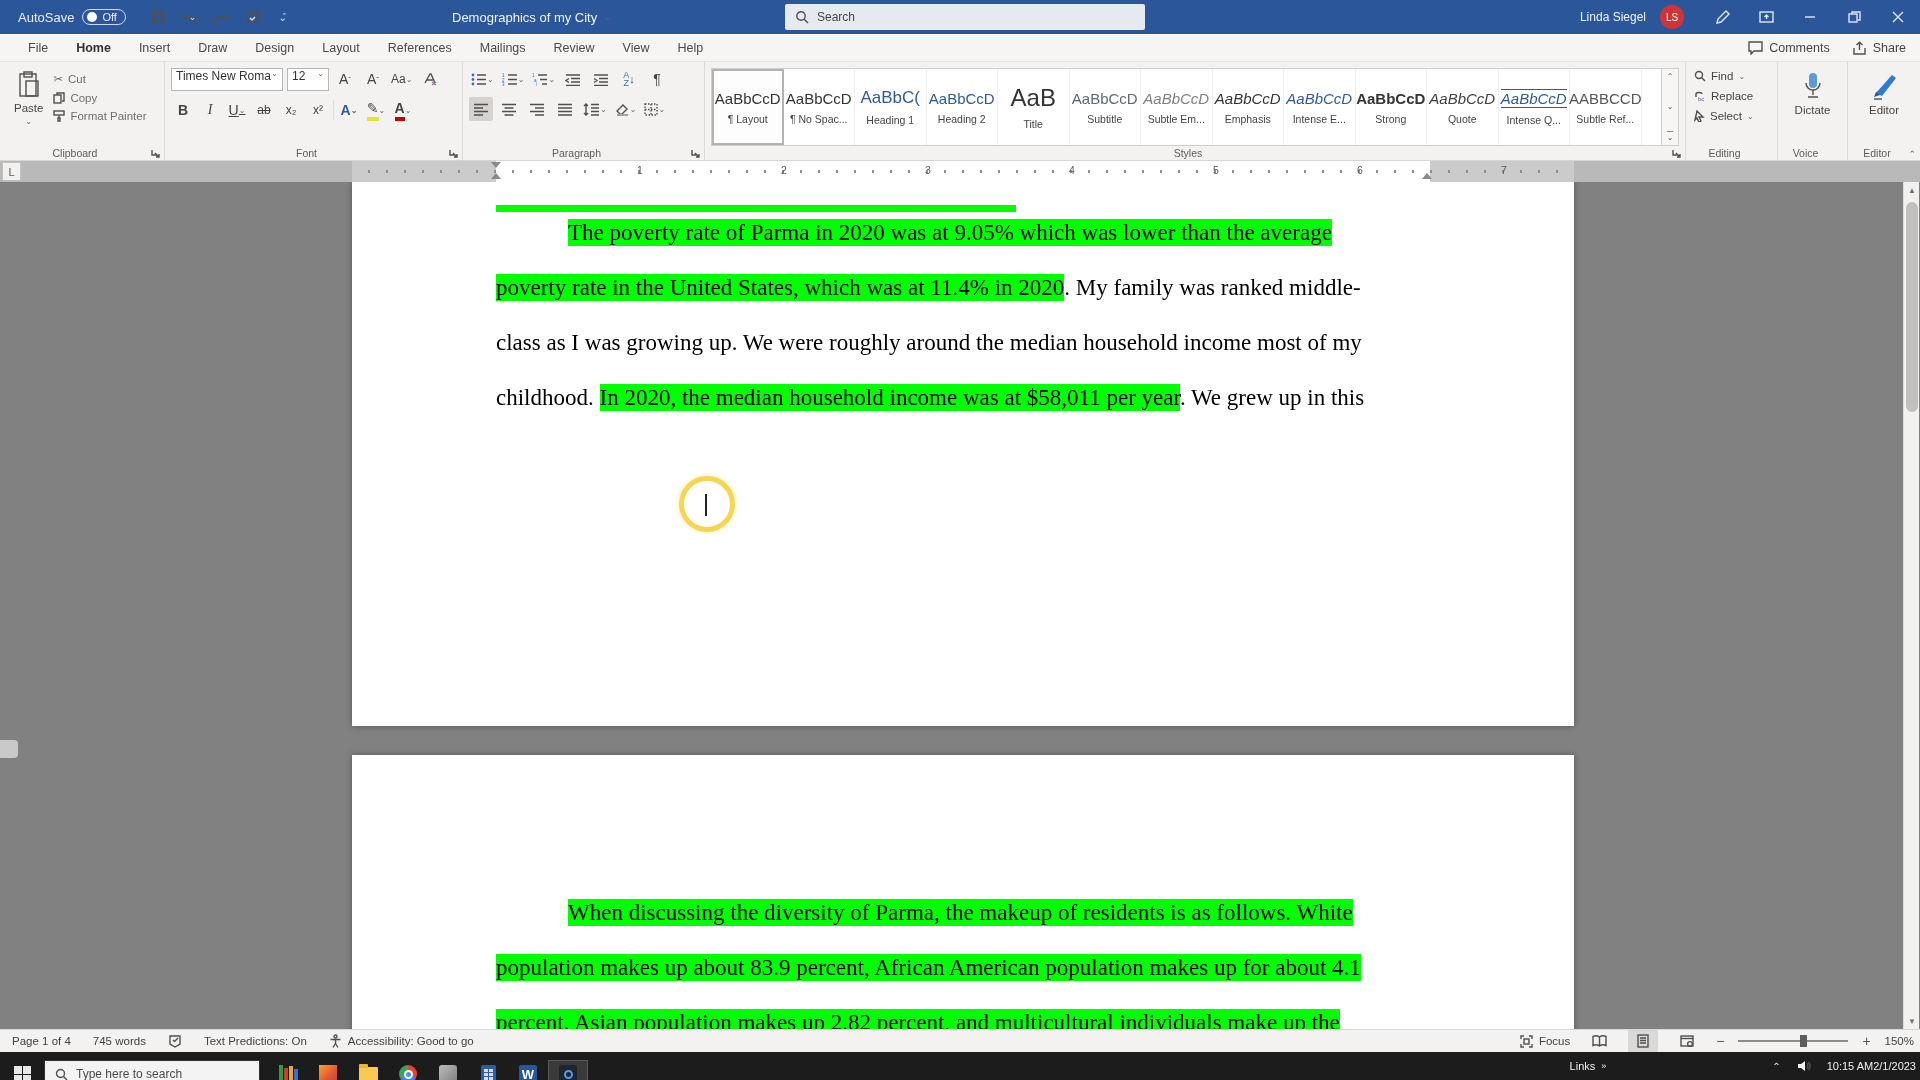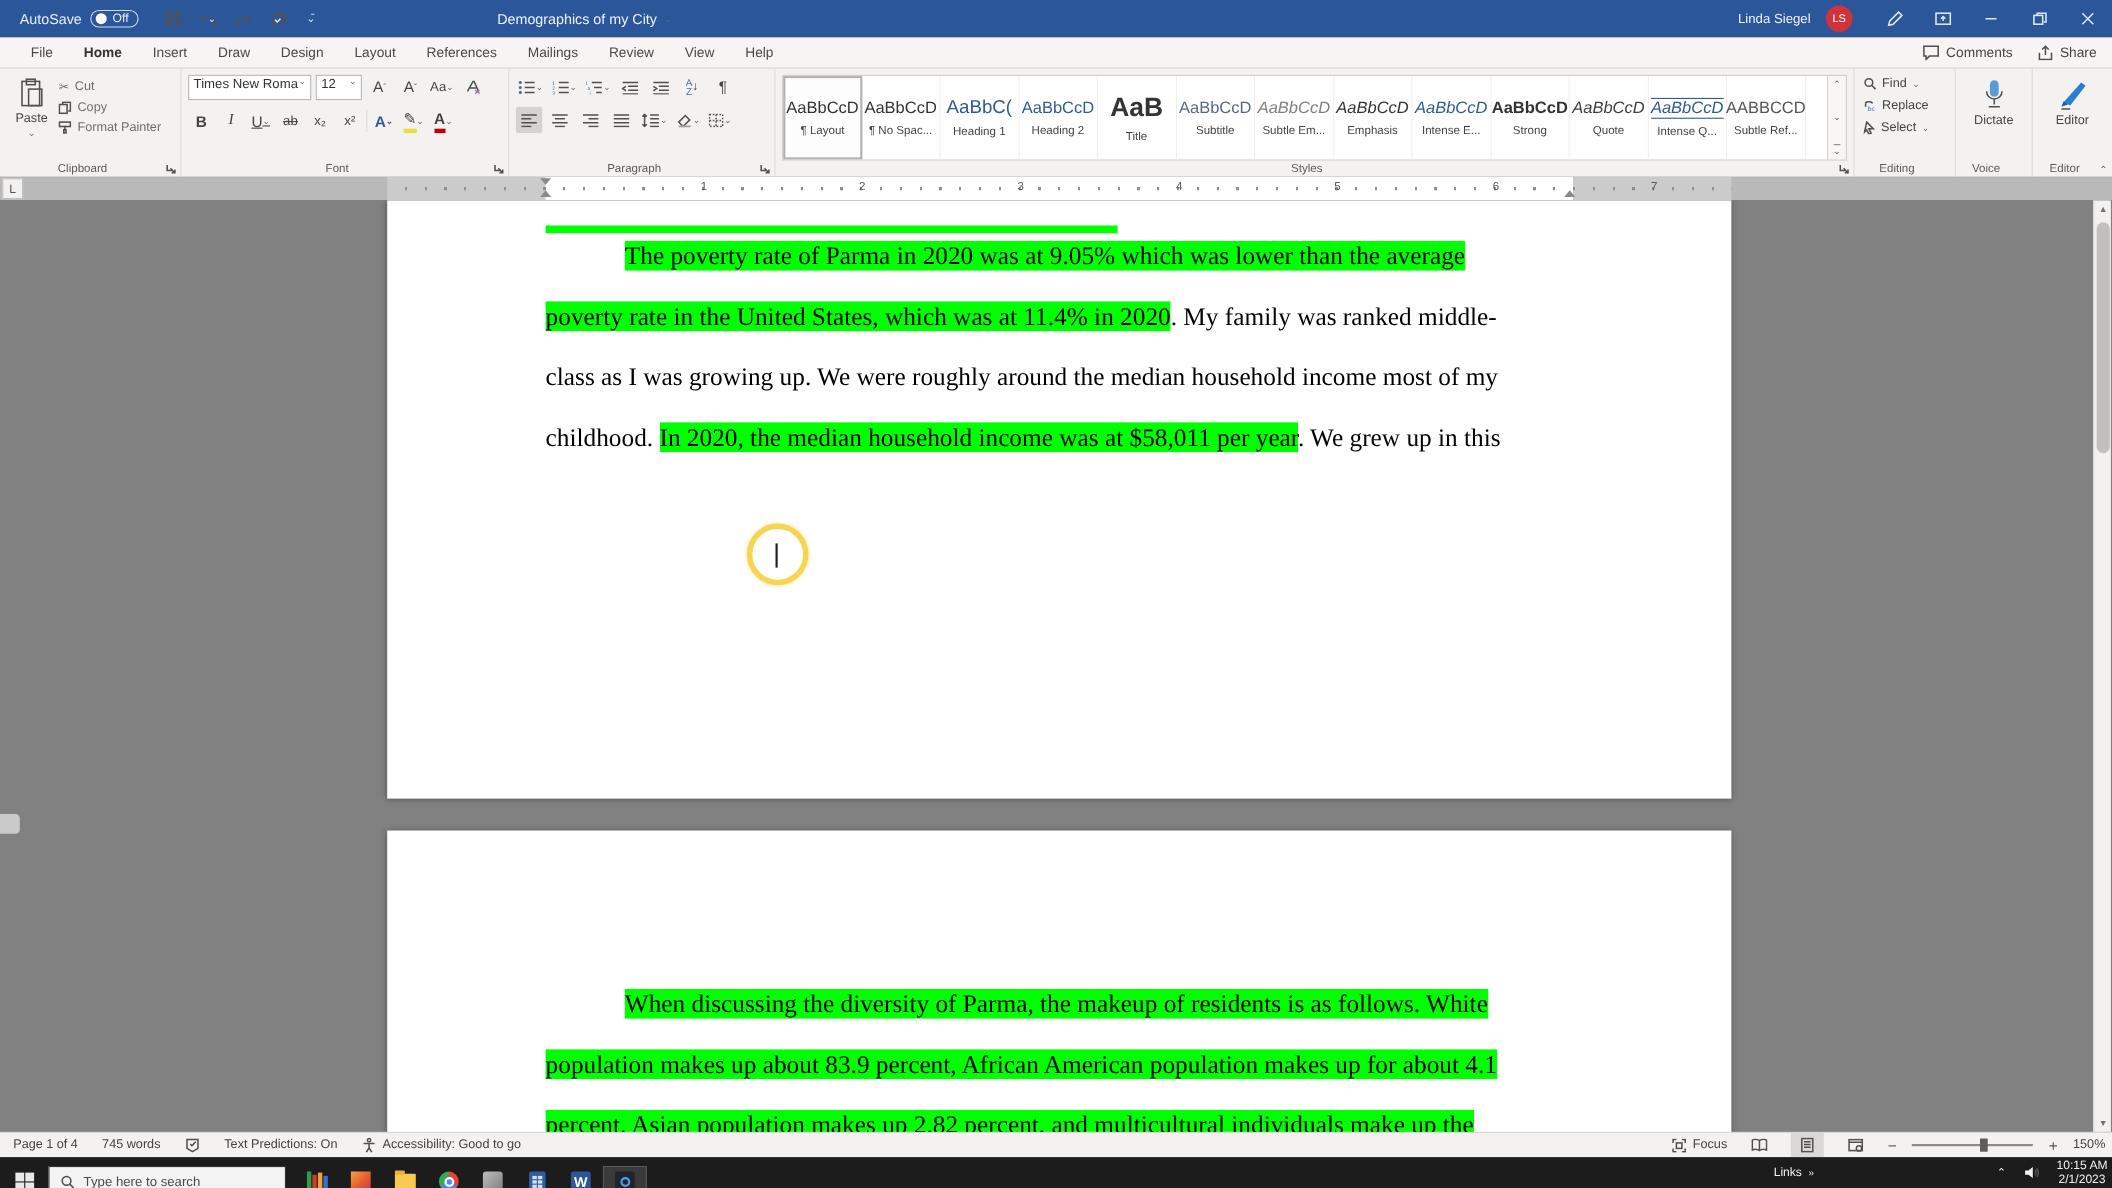--- a/index.html
+++ b/index.html
@@ -42,21 +42,21 @@
   .row{display:flex;align-items:center;gap:2px}
   .vbig{display:flex;flex-direction:column;align-items:center;justify-content:flex-start;gap:3px;padding:4px 8px;font-size:11.5px;color:#464646}
   
   .gallery{display:flex;background:#fff;border:1px solid #cfcdcb;height:78px;margin-top:1px}
   .stitem{width:71.5px;display:flex;flex-direction:column;align-items:center;justify-content:center;gap:6px;border-right:1px solid #f0efee}
   .stitem .sample{font-size:15px;color:#333;white-space:nowrap}
   .stitem .slabel{font-size:10.5px;color:#444;white-space:nowrap}
   .stitem.sel{border:2px solid #b5b3b1;background:#fdfdfd}
   .s-h1 .sample{color:#2f5b95;font-size:17px}
   .s-h2 .sample{color:#2f5b95}
-  .s-title .sample{font-size:24px;font-weight:700}
+  .s-title .sample{font-size:24px;font-weight:400}
   .s-subtitle .sample{color:#5a6a7d}
   .s-subtleem .sample{font-style:italic;color:#808080}
   .s-emphasis .sample{font-style:italic}
   .s-intenseem .sample{font-style:italic;color:#2f5b95}
   .s-strong .sample{font-weight:bold}
   .s-quote .sample{font-style:italic;color:#404040}
   .s-intenseq .sample{font-style:italic;color:#2f5b95;border-top:1px solid #2f5b95;border-bottom:1px solid #2f5b95}
   .s-subtleref .sample{font-variant:small-caps;color:#555}
   .galarrows{display:flex;flex-direction:column;justify-content:space-between;width:17px;height:78px;margin-top:1px;border:1px solid #cfcdcb;border-left:none;background:#f7f6f5;align-items:center;padding:3px 0;font-size:8px;color:#555}
   
@@ -97,21 +97,21 @@
   .taskbar{position:absolute;left:0;top:1052px;width:1920px;height:44px;background:#1c1c1c;display:flex;align-items:center;color:#e8e8e8}
   .startbtn{width:44px;height:28px;display:flex;align-items:center;justify-content:center}
   .winlogo{display:grid;grid-template-columns:8px 8px;grid-template-rows:8px 8px;gap:1px}
   .winlogo i{background:#e8e8e8}
   .tsearch{width:216px;height:28px;background:#f3f3f3;color:#4a4a4a;display:flex;align-items:center;gap:8px;padding-left:10px;font-size:12px;border:1px solid #333}
   .tapps{display:flex;align-items:center;height:28px;margin-left:8px}
   .tapp{width:40px;height:28px;display:flex;align-items:center;justify-content:center}
   .tapp.open{box-shadow:inset 0 -2px 0 #76b9ed}
   .tapp.focused{background:#3a3a3a;box-shadow:inset 0 0 0 1px #5a5a5a,inset 0 -2px 0 #76b9ed}
   .tray{position:absolute;right:4px;top:0;height:28px;display:flex;align-items:center;gap:16px;font-size:11px;color:#f0f0f0}
-  .clock{display:flex;flex-direction:column;align-items:center;justify-content:center;font-size:11px;line-height:12px}
+  .clock{display:flex;flex-direction:row;align-items:center;justify-content:center;font-size:11px;line-height:12px}
   .linksbar{display:flex;align-items:center;gap:6px;margin-right:150px}
   
   .books{display:flex;gap:1px;height:18px;align-items:flex-end}
   .books i{width:4px}.books i:nth-child(1){height:18px;background:#2e9e44}.books i:nth-child(2){height:15px;background:#d23b2e}.books i:nth-child(3){height:17px;background:#e9a63a}.books i:nth-child(4){height:14px;background:#3a6fd2}
   .photosq{width:18px;height:18px;background:linear-gradient(135deg,#f6a13b,#e2572f 60%,#c03a63)}
   .folder{position:relative;width:19px;height:14px;background:#f8ca50;border-radius:1px}
   .folder:before{content:"";position:absolute;left:0;top:-3px;width:9px;height:4px;background:#e9b43e;border-radius:1px 1px 0 0}
   .chrome{width:18px;height:18px;border-radius:50%;background:conic-gradient(#ea4335 0 33%,#4285f4 33% 66%,#34a853 66% 100%);position:relative}
   .chrome:before{content:"";position:absolute;left:4.5px;top:4.5px;width:9px;height:9px;border-radius:50%;background:#fff}
   .chrome:after{content:"";position:absolute;left:6.5px;top:6.5px;width:5px;height:5px;border-radius:50%;background:#4f8df5}
@@ -158,20 +158,29 @@
               <path class="ic w" d="M3 5h9v8H3z M5 3h9v8" stroke="#dfe7f5"></path>
               <path d="M5 9l2 2 3-3" stroke="#dfe7f5" fill="none" stroke-width="1.4"></path>
             </svg>
           </span>
         <span style="color:#dfe7f5;font-size:10px">⌄̄</span>
       </div>
     </div>
     <div class="tb-title">
       <span>Demographics of my City</span>
       <span class="chev">⌄</span>
+    </div>
+    <div class="searchbox">
+      <span>
+          <svg width="14" height="14" viewBox="0 0 14 14">
+            <circle class="ic" cx="6" cy="6" r="4.2"></circle>
+            <path class="ic" d="M9.2 9.2 13 13"></path>
+          </svg>
+        </span>
+      <span>Search</span>
     </div>
     <div class="tb-right">
       <span class="username">Linda Siegel</span>
       <span class="avatar">LS</span>
       <span class="tb-btn">
           <svg width="17" height="17" viewBox="0 0 17 17">
             <path class="ic w" d="M3 14l1-4 8-8 3 3-8 8z" stroke="#dfe7f5"></path>
           </svg>
         </span>
       <span class="tb-btn">

